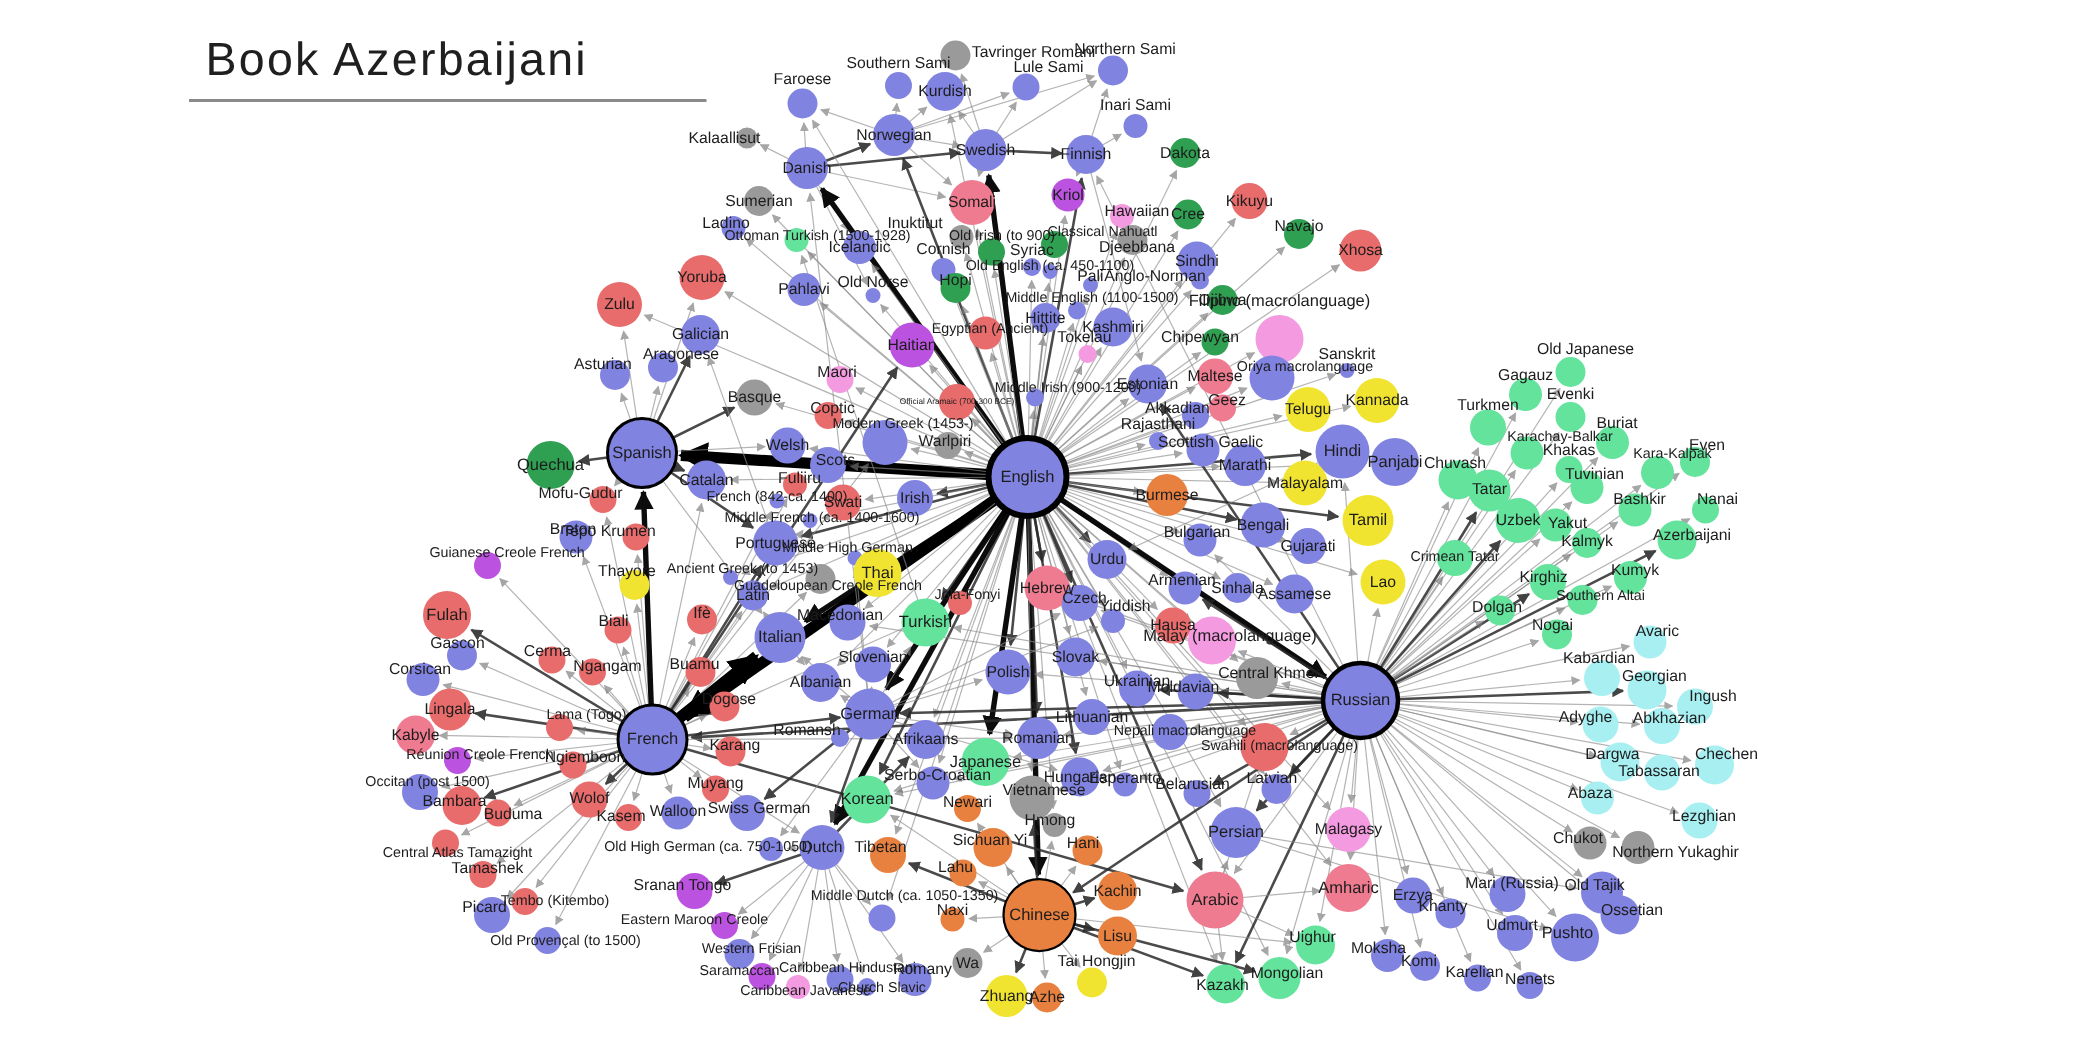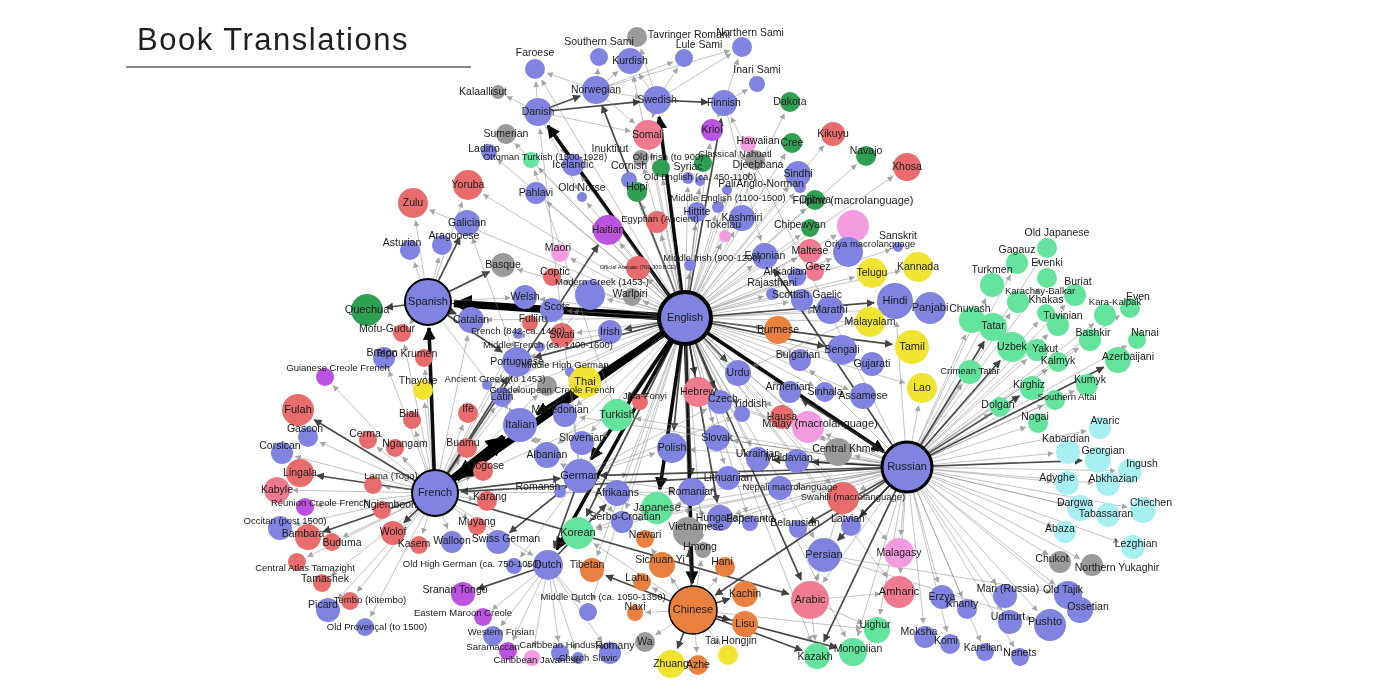--- a/index.html
+++ b/index.html
@@ -870,15 +870,15 @@
         <text x="603" y="600" font-size="9.5" text-anchor="middle" fill="#1c1c1c" font-family="&quot;Liberation Sans&quot;, sans-serif" class="nlabel">Middle Dutch (ca. 1050-1350)</text>
         <text x="323" y="608" font-size="10.5" text-anchor="middle" fill="#1c1c1c" font-family="&quot;Liberation Sans&quot;, sans-serif" class="nlabel">Picard</text>
         <text x="370" y="603" font-size="9.5" text-anchor="middle" fill="#1c1c1c" font-family="&quot;Liberation Sans&quot;, sans-serif" class="nlabel">Tembo (Kitembo)</text>
         <text x="377" y="630" font-size="9.5" text-anchor="middle" fill="#1c1c1c" font-family="&quot;Liberation Sans&quot;, sans-serif" class="nlabel">Old Provençal (to 1500)</text>
         <text x="305" y="571" font-size="9.5" text-anchor="middle" fill="#1c1c1c" font-family="&quot;Liberation Sans&quot;, sans-serif" class="nlabel">Central Atlas Tamazight</text>
         <text x="325" y="582" font-size="10.5" text-anchor="middle" fill="#1c1c1c" font-family="&quot;Liberation Sans&quot;, sans-serif" class="nlabel">Tamashek</text>
         <text x="685" y="321" font-size="11" text-anchor="middle" fill="#1c1c1c" font-family="&quot;Liberation Sans&quot;, sans-serif" class="nlabel">English</text>
         <text x="630" y="297" font-size="10.5" text-anchor="middle" fill="#1c1c1c" font-family="&quot;Liberation Sans&quot;, sans-serif" class="nlabel">Warlpiri</text>
       </g>
     </svg>
-  <div id="page-title">Book Translations</div>
+  <div id="page-title">Book Azerbaijani</div>
   <div id="title-rule"></div>
 </div>
 
 </body></html>

